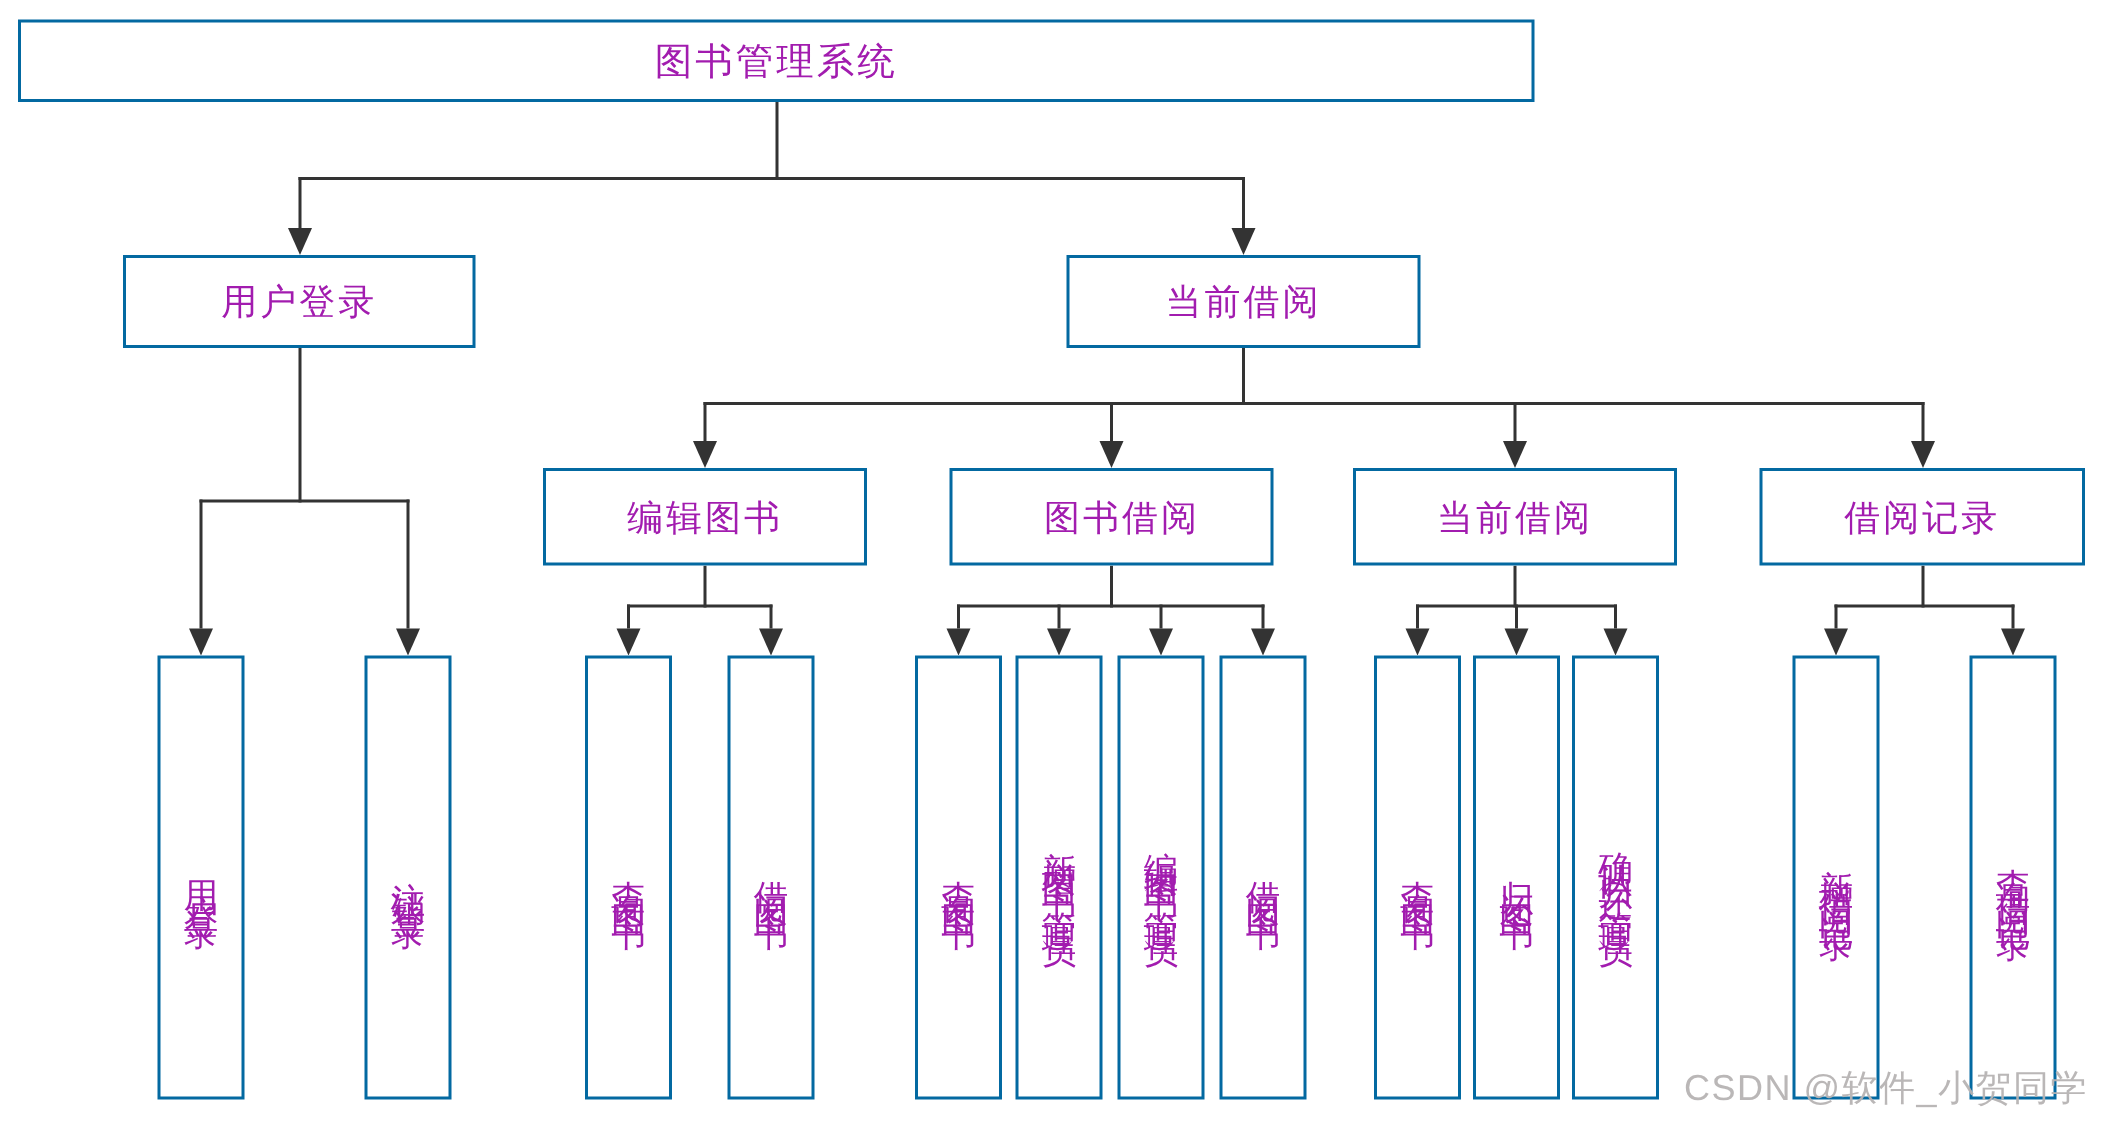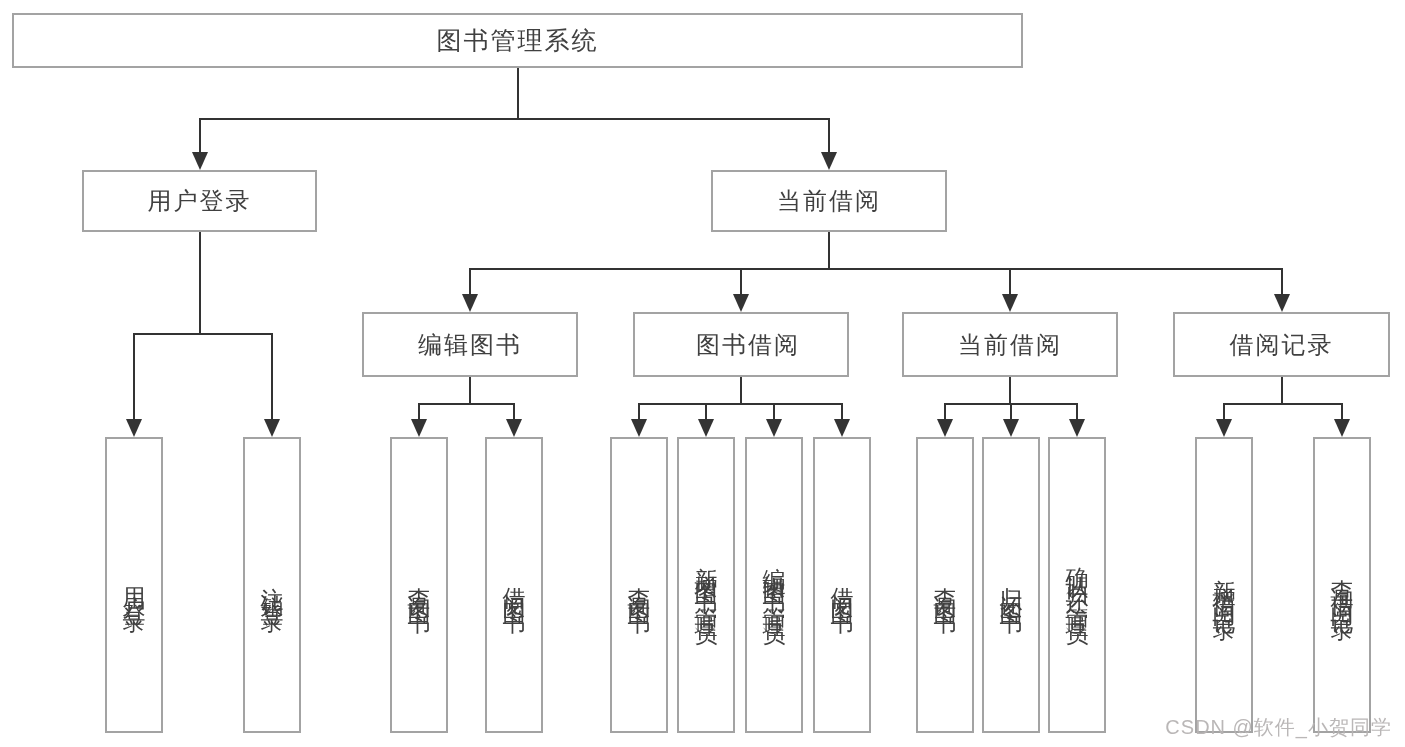--- a/index.html
+++ b/index.html
@@ -7,25 +7,25 @@
     position:relative;
     width:1405px;height:747px;
     background:#ffffff;
     font-family:"Liberation Sans","DejaVu Sans",sans-serif;
     overflow:hidden;
   }
   .node{
     position:absolute;
     box-sizing:border-box;
     background:#ffffff;
-    border:2px solid #a3a3a3;
+    border:2px solid #0369a1;
     display:flex;
     align-items:center;
     justify-content:center;
-    color:#404040;
+    color:#a21caf;
   }
   .node.h span{
     font-size:24px;
     letter-spacing:2px;
     white-space:nowrap;
   }
   .node.root span{font-size:25px;}
   .node.v span{
     writing-mode:vertical-rl;
     text-orientation:mixed;
@@ -41,21 +41,21 @@
     position:absolute;
     width:0;height:0;
     border-left:8px solid transparent;
     border-right:8px solid transparent;
     border-top:18px solid #333333;
   }
   .watermark{
     position:absolute;
     right:13px;
     bottom:6px;
-    font-size:20px;
+    font-size:24px;
     letter-spacing:1px;
     color:rgba(182,179,179,0.95);
     z-index:10;
     white-space:nowrap;
   }
 </style>
 </head>
 <body>
 
 <div id="canvas">

